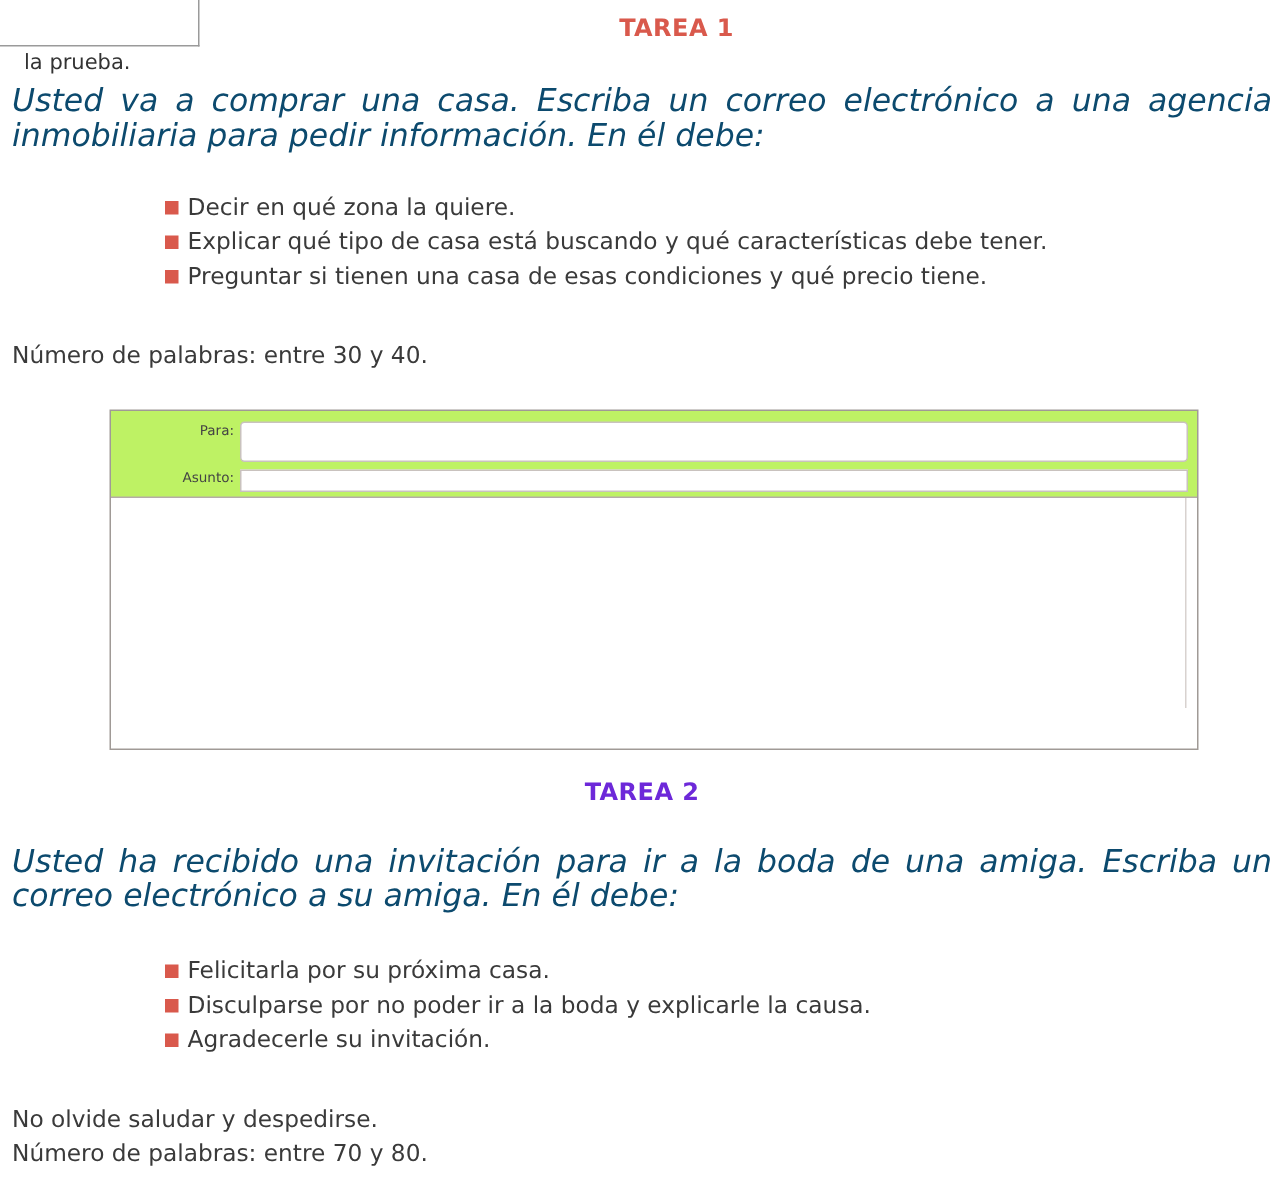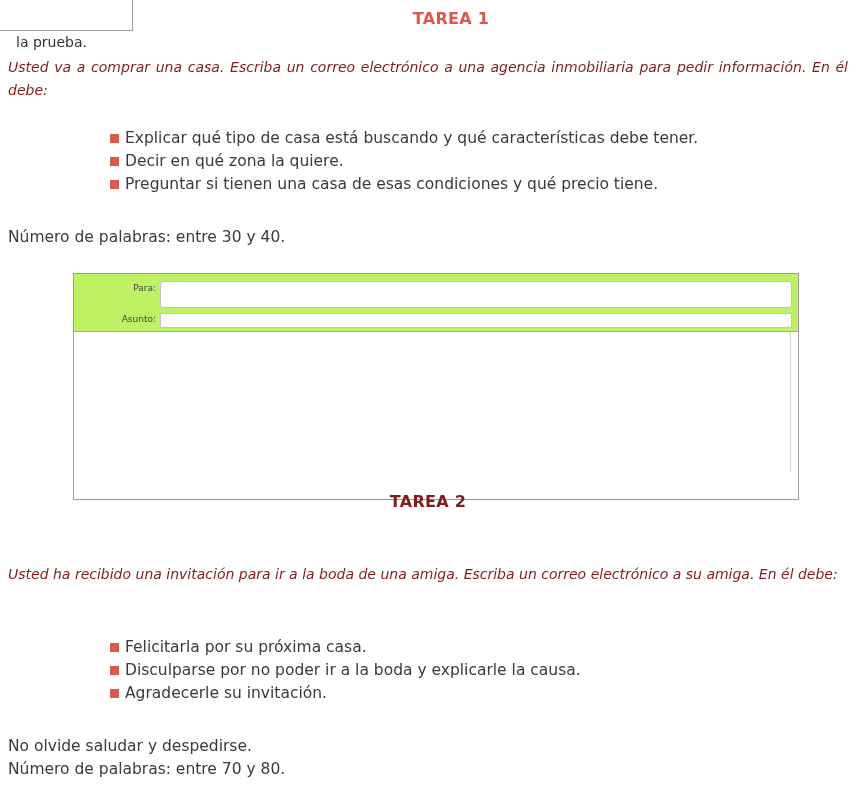--- a/index.html
+++ b/index.html
@@ -15,21 +15,21 @@
     }
     .prev-box span {
       position: absolute; left: 20px; top: 10px; font-size: 14px; color: #333; margin-top: 30px;
     }
     .heading {
       position: absolute; left: 0; width: 856px; text-align: center;
       font-weight: bold; font-size: 16px; letter-spacing: 0.3px;
     }
     .intro {
       position: absolute; left: 8px; width: 840px; font-style: italic;
-      font-size: 14px; line-height: 23px; color: #7f1d1d; margin: 0;
+      font-size: 21px; line-height: 23px; color: #0c4a6e; margin: 0;
       text-align: justify;
     }
     .bullets {
       position: absolute; left: 110px; margin: 0; padding: 0; list-style: none;
       font-size: 15.5px; line-height: 23px;
     }
     .bullets li { display: flex; align-items: center; }
     .bullet-sq {
       display: inline-block; width: 9px; height: 9px; margin-right: 6px;
       flex: none;
@@ -85,25 +85,25 @@
   <span>la prueba.</span>
 </div>
 
 <div class="heading accent-text" style="top: 9px; color: rgb(217, 89, 76); margin-left: 23px;">TAREA 1</div>
 
 <p class="intro" style="top:56px;">Usted va a comprar una casa. Escriba un correo electrónico a una agencia inmobiliaria para pedir información. En él debe:</p>
 
 <ul class="bullets" style="top:127px;">
   <li>
     <span class="bullet-sq accent-bg" style="background: rgb(217, 89, 76);"></span>
-    <span>Explicar qué tipo de casa está buscando y qué características debe tener.</span>
+    <span>Decir en qué zona la quiere.</span>
   </li>
   <li>
     <span class="bullet-sq accent-bg" style="background: rgb(217, 89, 76);"></span>
-    <span>Decir en qué zona la quiere.</span>
+    <span>Explicar qué tipo de casa está buscando y qué características debe tener.</span>
   </li>
   <li>
     <span class="bullet-sq accent-bg" style="background: rgb(217, 89, 76);"></span>
     <span>Preguntar si tienen una casa de esas condiciones y qué precio tiene.</span>
   </li>
 </ul>
 
 <p class="note" style="top:226px;">Número de palabras: entre 30 y 40.</p>
 
 <div class="mail-window">
@@ -120,21 +120,21 @@
         <span></span>
       </div>
     </div>
   </div>
   <div class="body-area">
     <span></span>
     <div class="scroll-track"></div>
   </div>
 </div>
 
-<div class="heading accent-text" style="top: 492px; color: #7f1d1d;">TAREA 2</div>
+<div class="heading accent-text" style="top: 518px; color: #6d28d9;">TAREA 2</div>
 
 <p class="intro" style="top:563px;">Usted ha recibido una invitación para ir a la boda de una amiga. Escriba un correo electrónico a su amiga. En él debe:</p>
 
 <ul class="bullets" style="top:636px;">
   <li>
     <span class="bullet-sq accent-bg" style="background: rgb(217, 89, 76);"></span>
     <span>Felicitarla por su próxima casa.</span>
   </li>
   <li>
     <span class="bullet-sq accent-bg" style="background: rgb(217, 89, 76);"></span>

